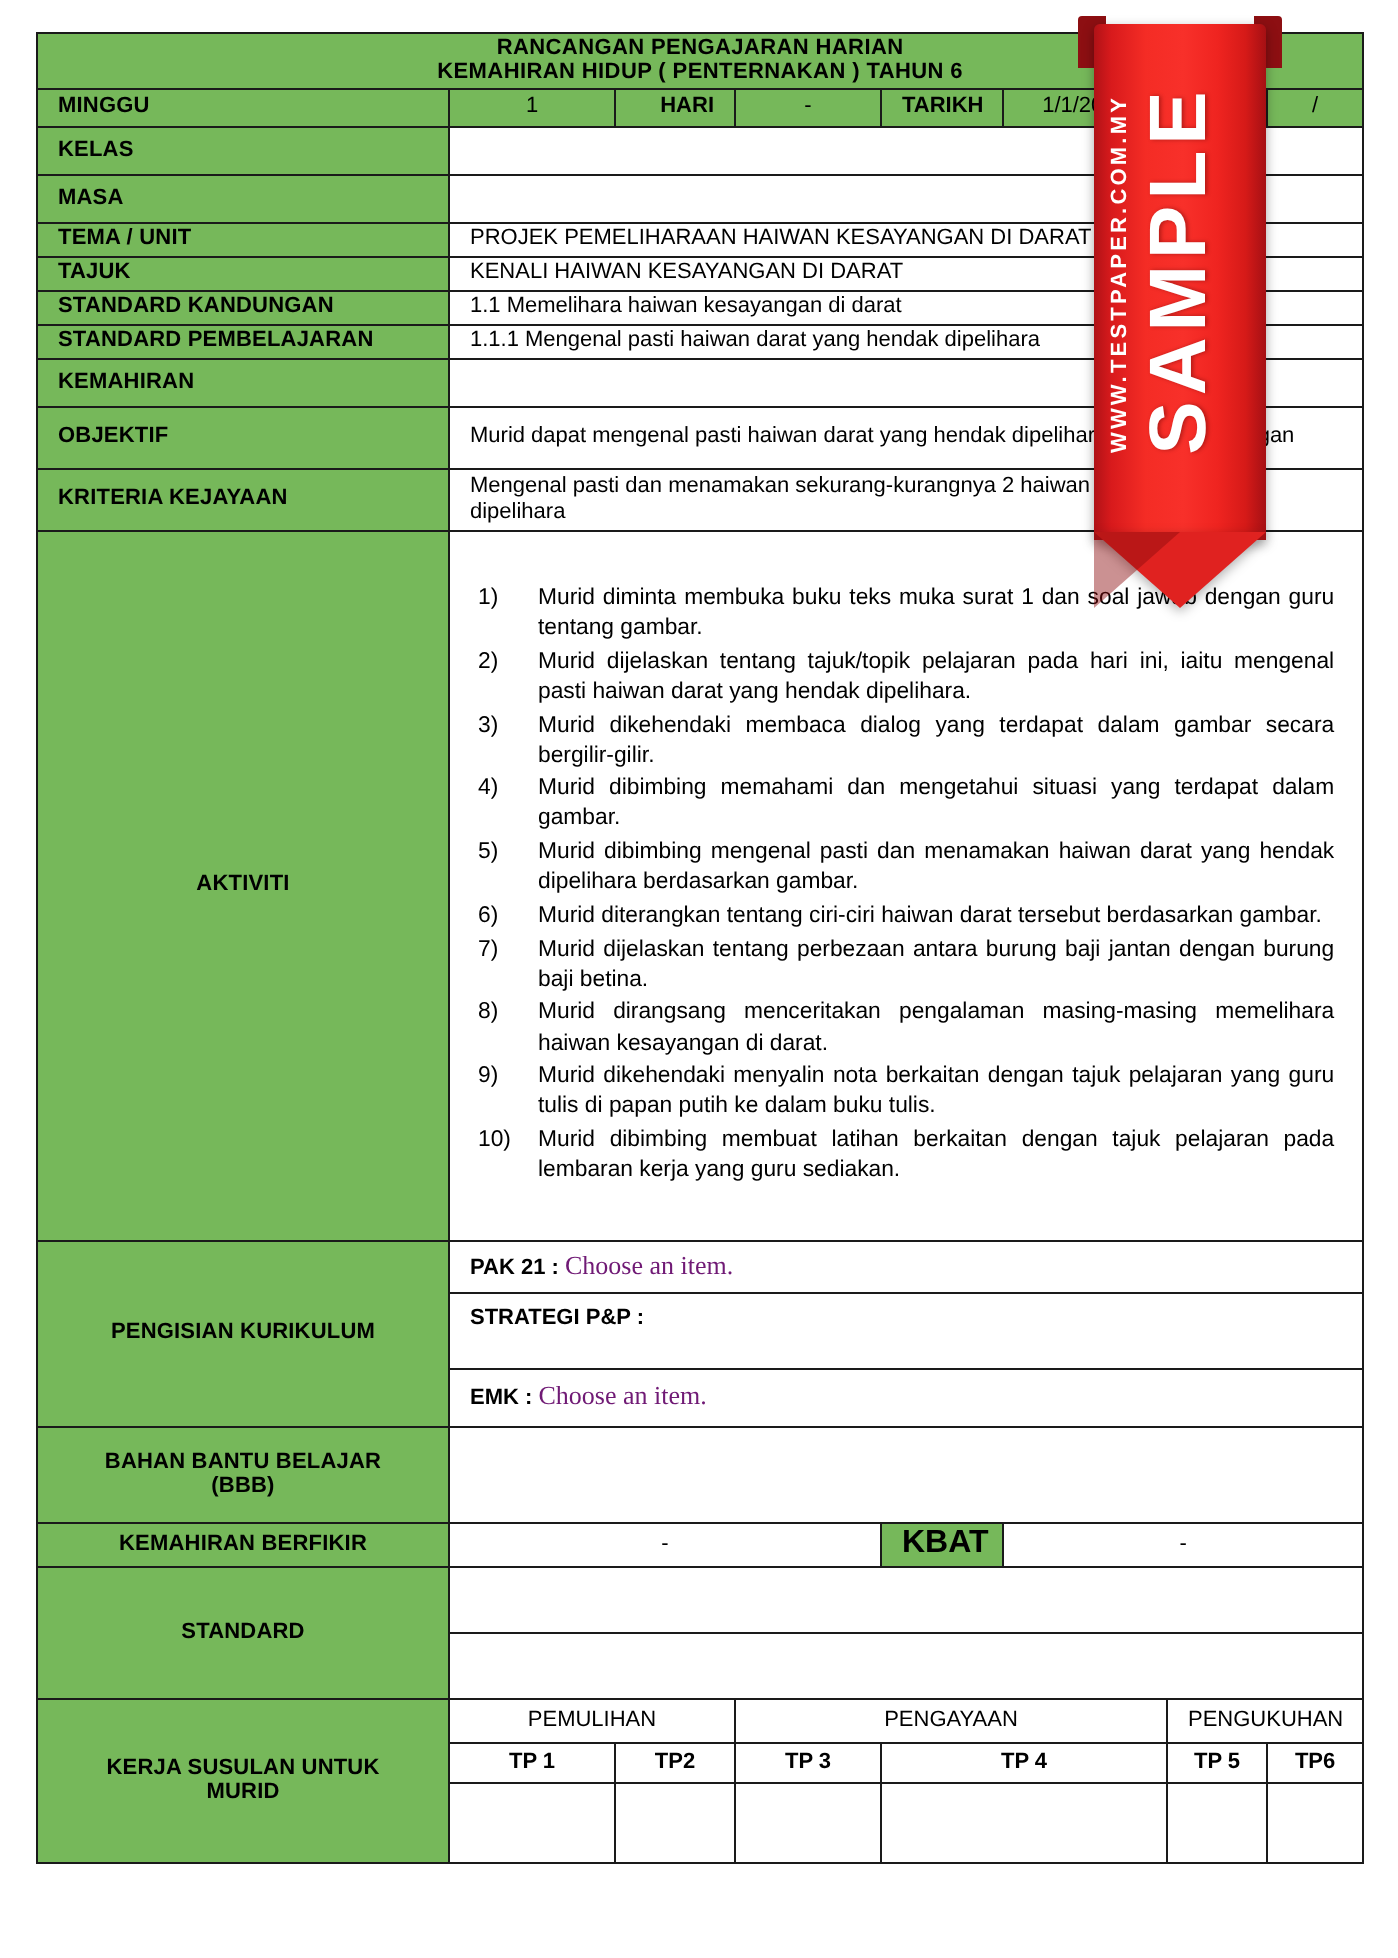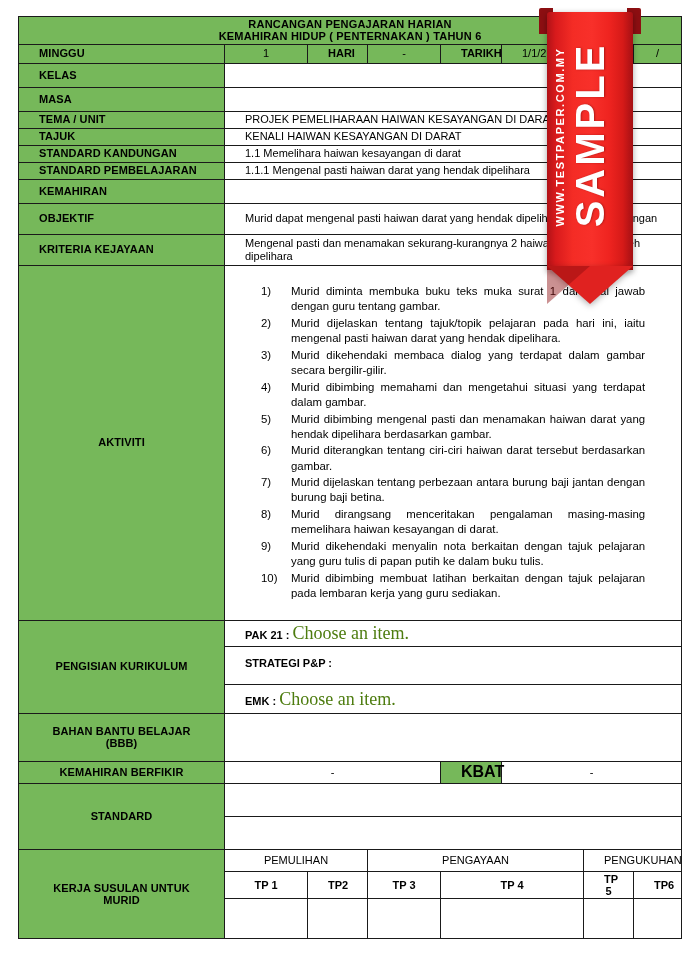--- a/index.html
+++ b/index.html
@@ -17,21 +17,21 @@
   }
   table.rph {
     position: absolute;
     left: 18px; top: 16px;
     width: 663px;
     border-collapse: collapse;
     table-layout: fixed;
   }
   table.rph td {
     border: 1px solid #1a1a1a;
-    padding: 1px 20px;
+    padding: 1px 10px;
     vertical-align: middle;
     font-size: 11px;
     line-height: 1.12;
     color: #000;
     background: #ffffff;
   }
   .g {
     background: #76b85a !important;
     font-weight: bold;
     color: #000;
@@ -70,21 +70,21 @@
   .body-txt2 {
     font-size: 10.2px;
     padding-left: 5px;
     line-height: 1.3;
   }
   td.actv {
     padding: 4px 10px 5px 6px;
     vertical-align: top;
   }
   ol.acts {
-    margin: 16px; padding: 0;
+    margin: 4px; padding: 0;
     list-style: none;
     counter-reset: ai;
   }
   ol.acts li {
     counter-increment: ai;
     position: relative;
     padding-left: 30px;
     margin-bottom: 1.5px;
     font-size: 11.4px;
     line-height: 1.33;
@@ -100,22 +100,22 @@
     font-size: 11.4px;
   }
   .pk {
     font-size: 11.4px;
     font-weight: bold;
     padding: 3px 0 3px 6px;
   }
   .pk .choose {
     font-family: "Liberation Serif", serif;
     font-weight: normal;
-    color: #4d7c0f;
-    font-size: 18px;
+    color: #701a75;
+    font-size: 13px;
   }
   .sub-h { text-align:center; font-weight: normal; font-size: 11.6px; }
   .tp-h { text-align:center; font-weight: bold; font-size: 11px; }
   .dash { text-align:center; font-size: 11px; }
 
   
   #ribbon {
     position: absolute;
     left: 539px; top: 8px;
     width: 102px; height: 290px;

